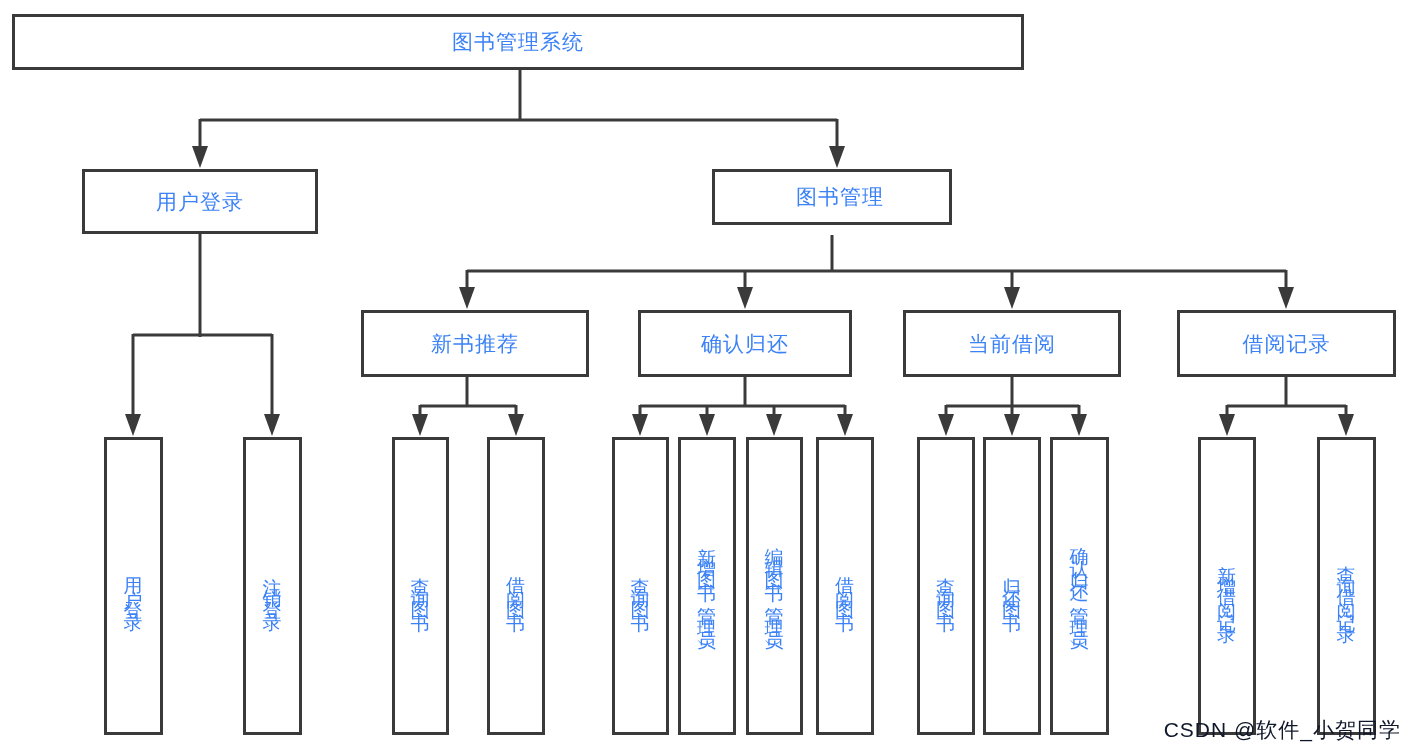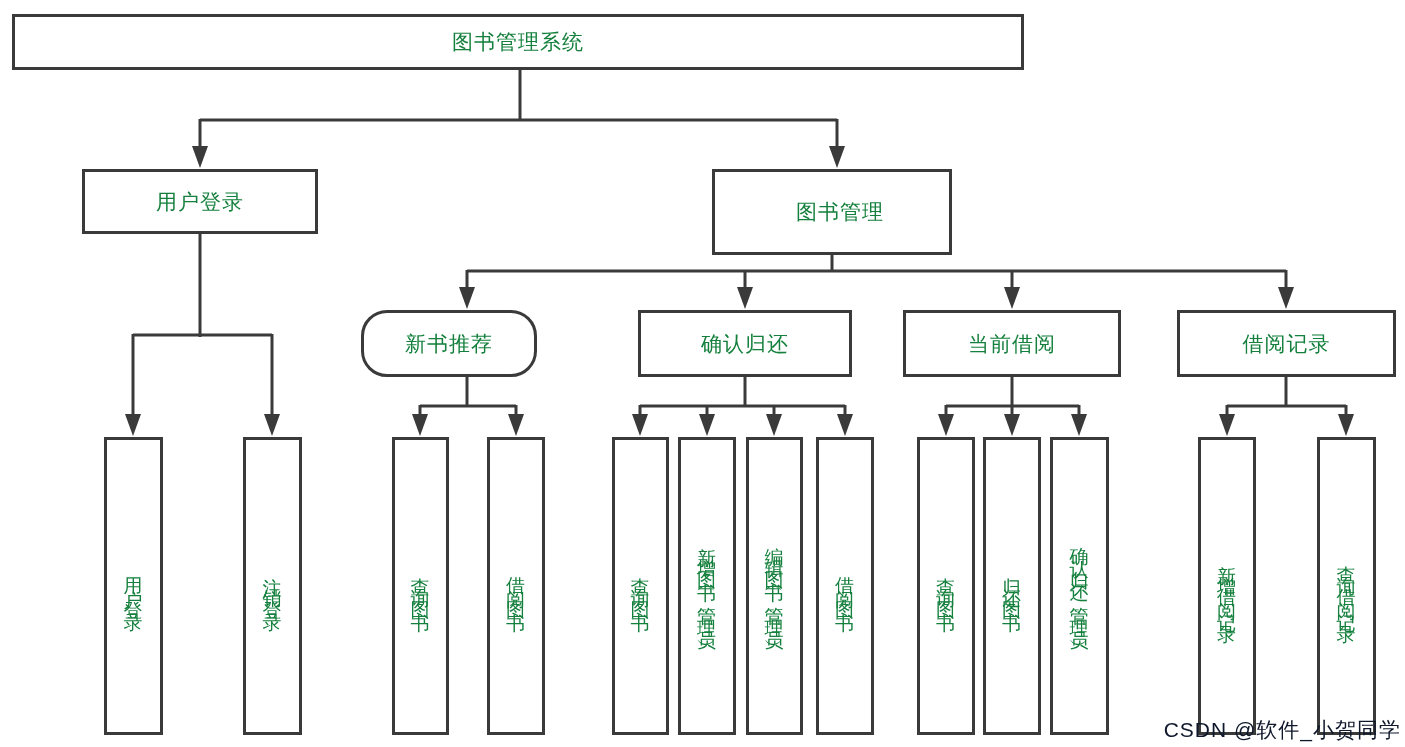--- a/index.html
+++ b/index.html
@@ -12,21 +12,21 @@
   }
   #connectors{position:absolute;left:0;top:0;width:1405px;height:747px;}
   .node{
     position:absolute;
     box-sizing:border-box;
     background:#ffffff;
     border:3px solid #3a3a3a;
     display:flex;
     align-items:center;
     justify-content:center;
-    color:#15803d;
+    color:#3b82f6;
   }
   .hlabel{
     font-size:21px;
     letter-spacing:1px;
     white-space:nowrap;
   }
   .vlabel{
     writing-mode:vertical-rl;
     text-orientation:mixed;
     font-size:19px;
@@ -117,25 +117,25 @@
     </g>
   </svg>
 
   <div class="node" style="left:12px;top:14px;width:1012px;height:56px;">
     <span class="hlabel">图书管理系统</span>
   </div>
 
   <div class="node" style="left:82px;top:169px;width:236px;height:65px;">
     <span class="hlabel">用户登录</span>
   </div>
-  <div class="node" style="left:712px;top:169px;width:240px;height:86px;padding-left:16px;">
+  <div class="node" style="left:712px;top:169px;width:240px;height:56px;padding-left:16px;">
     <span class="hlabel">图书管理</span>
   </div>
 
-  <div class="node" style="left:361px;top:310px;width:176px;height:67px;border-radius:26px;">
+  <div class="node" style="left:361px;top:310px;width:228px;height:67px;">
     <span class="hlabel">新书推荐</span>
   </div>
   <div class="node" style="left:638px;top:310px;width:214px;height:67px;">
     <span class="hlabel">确认归还</span>
   </div>
   <div class="node" style="left:903px;top:310px;width:218px;height:67px;">
     <span class="hlabel">当前借阅</span>
   </div>
   <div class="node" style="left:1177px;top:310px;width:219px;height:67px;">
     <span class="hlabel">借阅记录</span>

